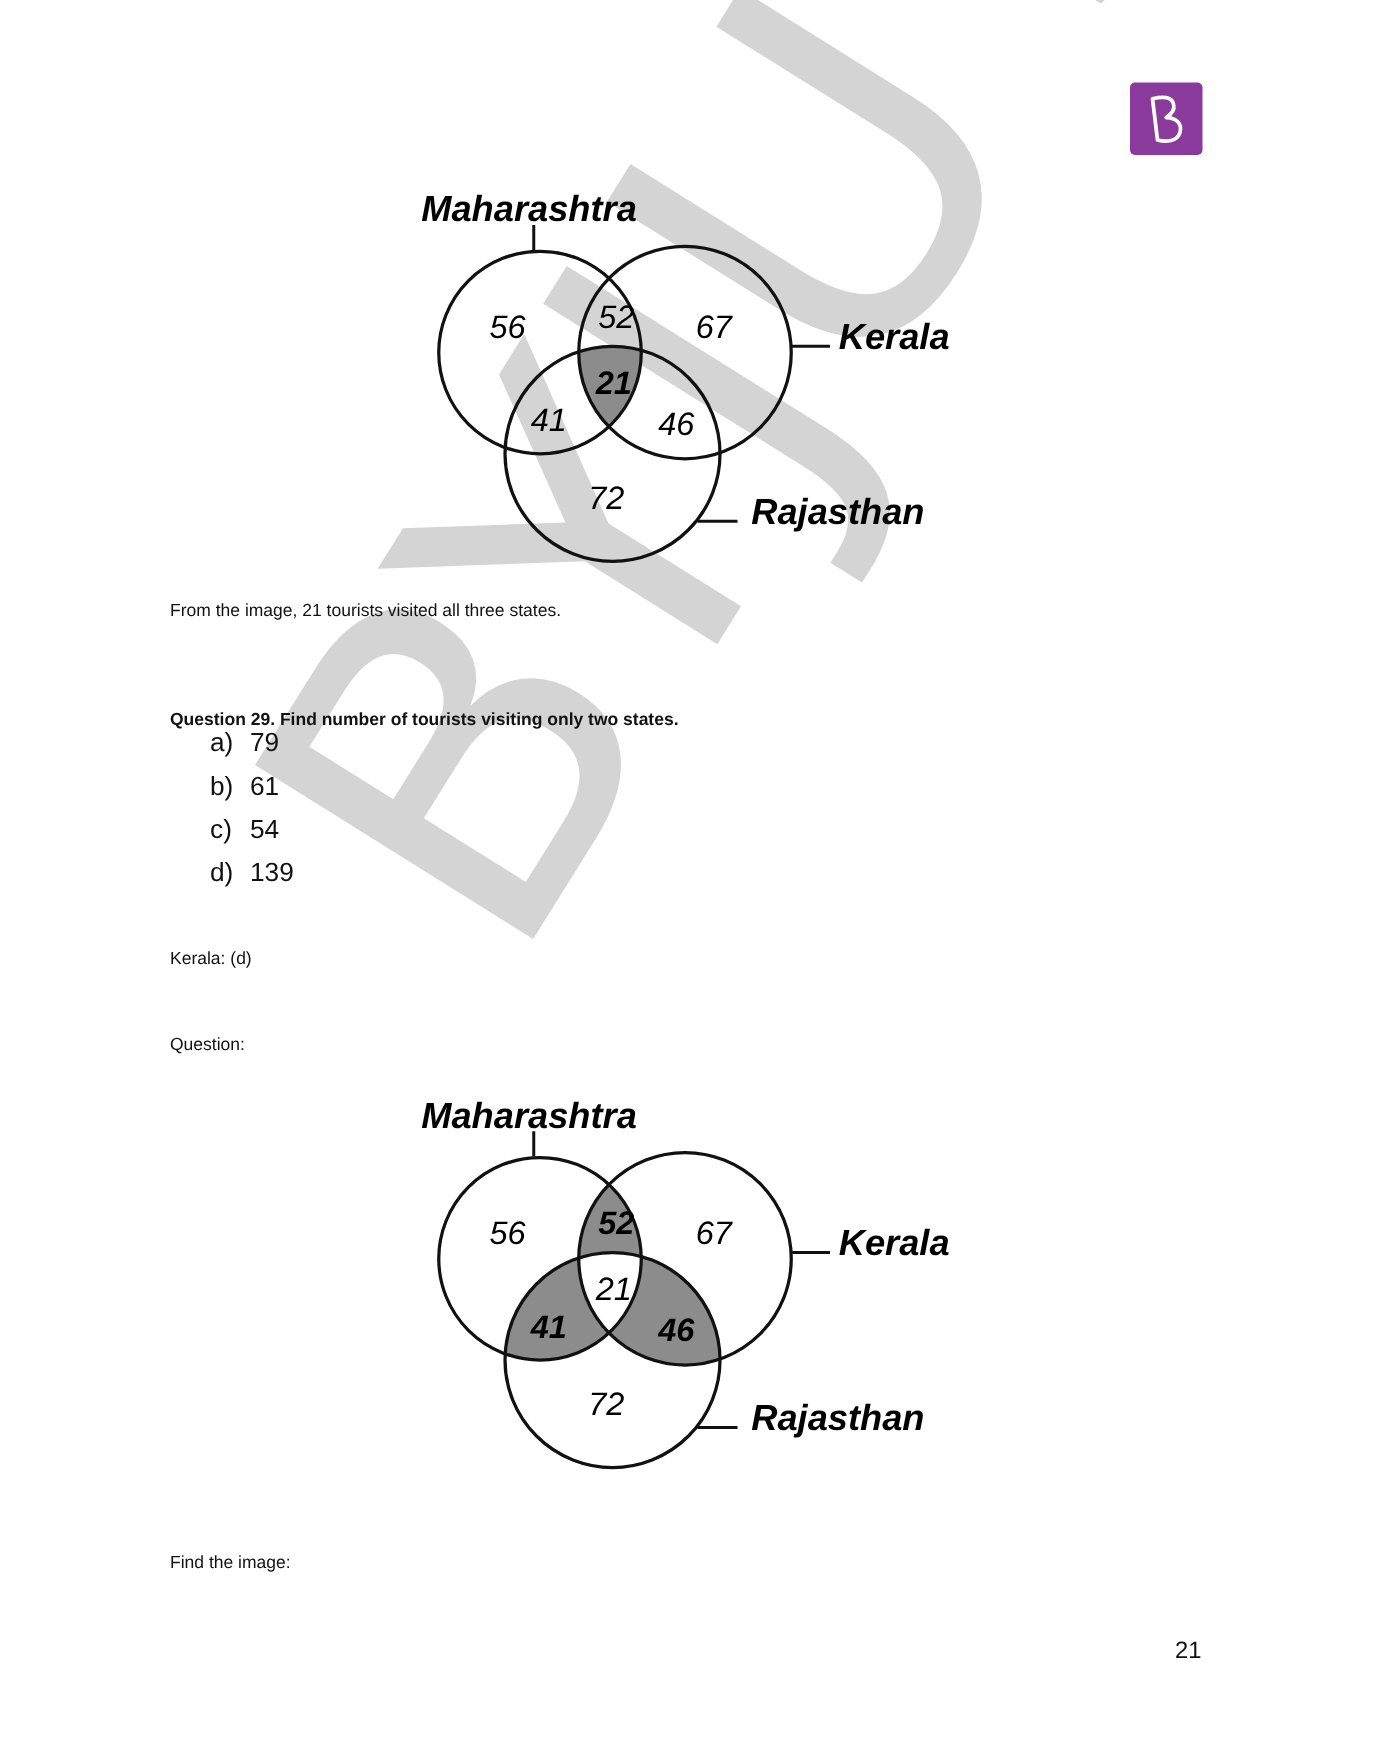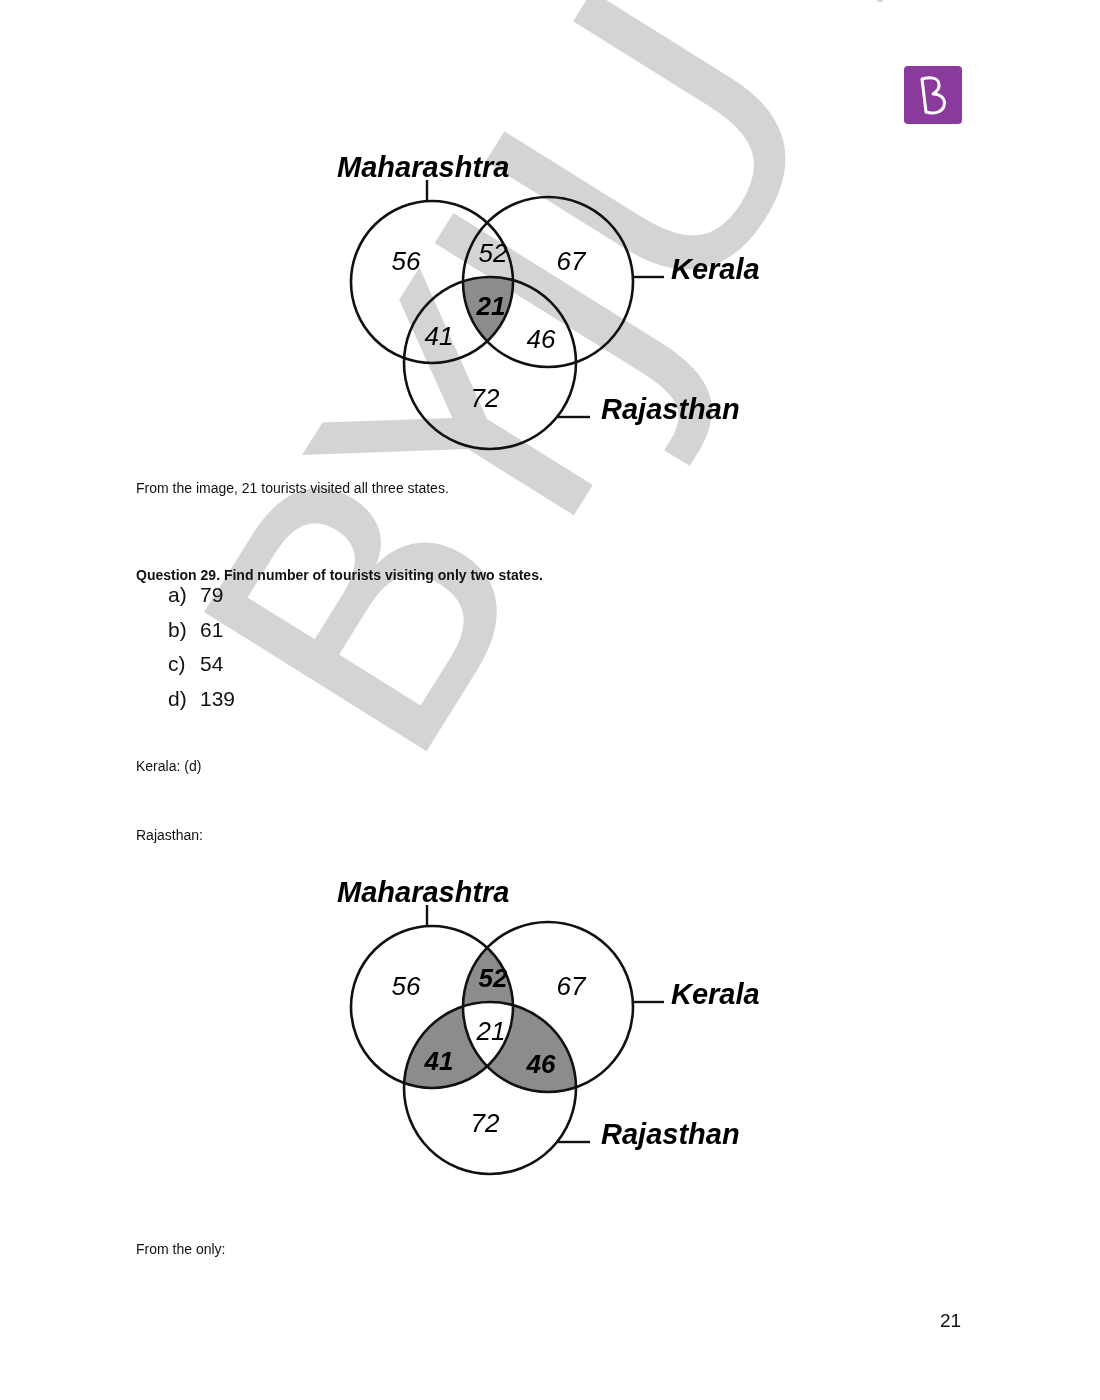--- a/index.html
+++ b/index.html
@@ -81,21 +81,21 @@
       <span class="lbl">c)</span>
       <span>54</span>
     </div>
   <div class="opt">
       <span class="lbl">d)</span>
       <span>139</span>
     </div>
 </div>
 
 <div class="txt" style="top:758px;">Kerala: (d)</div>
-<div class="txt" style="top:827px;">Rajasthan:</div>
+<div class="txt" style="top:827px;">Question:</div>
 
 <div class="venn" style="top:865px;">
   <svg width="450" height="320" viewBox="0 0 450 320">
     <defs>
       <clipPath id="d2-m">
           <circle cx="102" cy="142" r="81"></circle>
         </clipPath>
       <clipPath id="d2-k">
           <circle cx="218" cy="142" r="85"></circle>
         </clipPath>
@@ -145,14 +145,14 @@
     <text x="76" y="130" font-size="26" text-anchor="middle">56</text>
     <text x="163" y="122" font-size="26" font-weight="bold" text-anchor="middle">52</text>
     <text x="241" y="130" font-size="26" text-anchor="middle">67</text>
     <text x="109" y="205" font-size="26" font-weight="bold" text-anchor="middle">41</text>
     <text x="161" y="175" font-size="26" text-anchor="middle">21</text>
     <text x="211" y="208" font-size="26" font-weight="bold" text-anchor="middle">46</text>
     <text x="155" y="267" font-size="26" text-anchor="middle">72</text>
   </svg>
 </div>
 
-<div class="txt" style="top:1241px;">From the only:</div>
+<div class="txt" style="top:1241px;">Find the image:</div>
 <div class="pagenum">21</div>
 
 </body></html>

